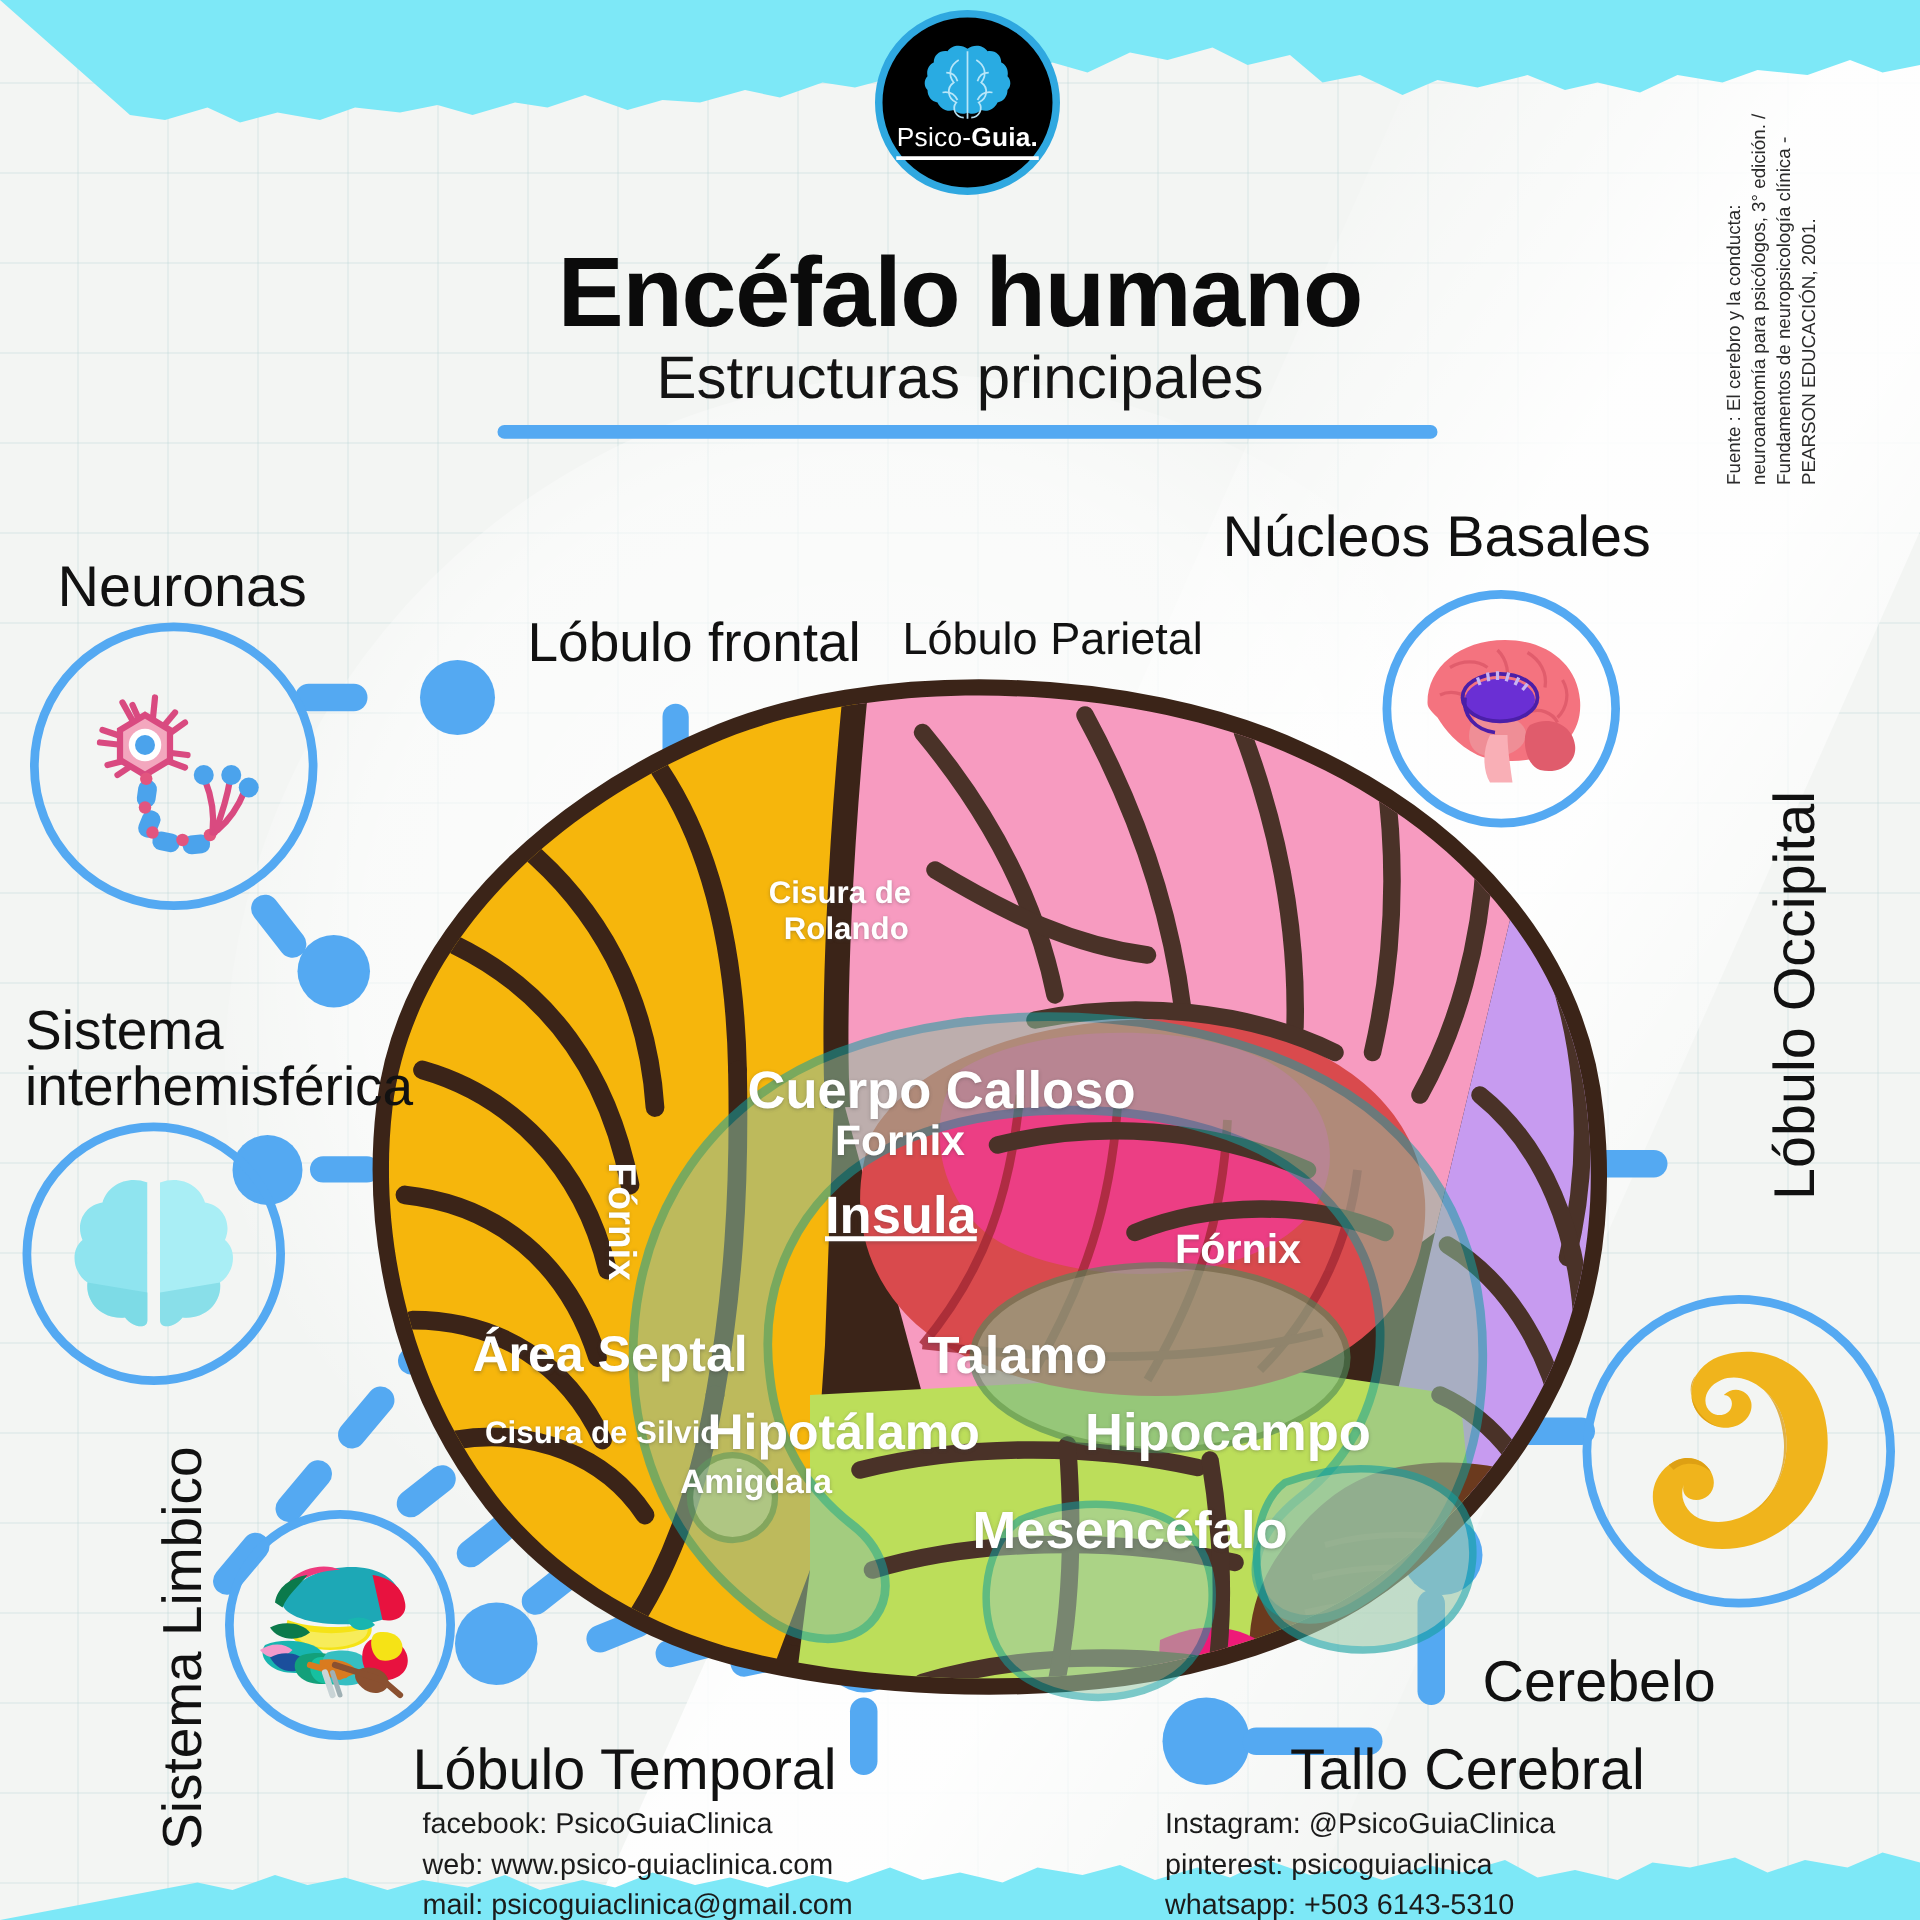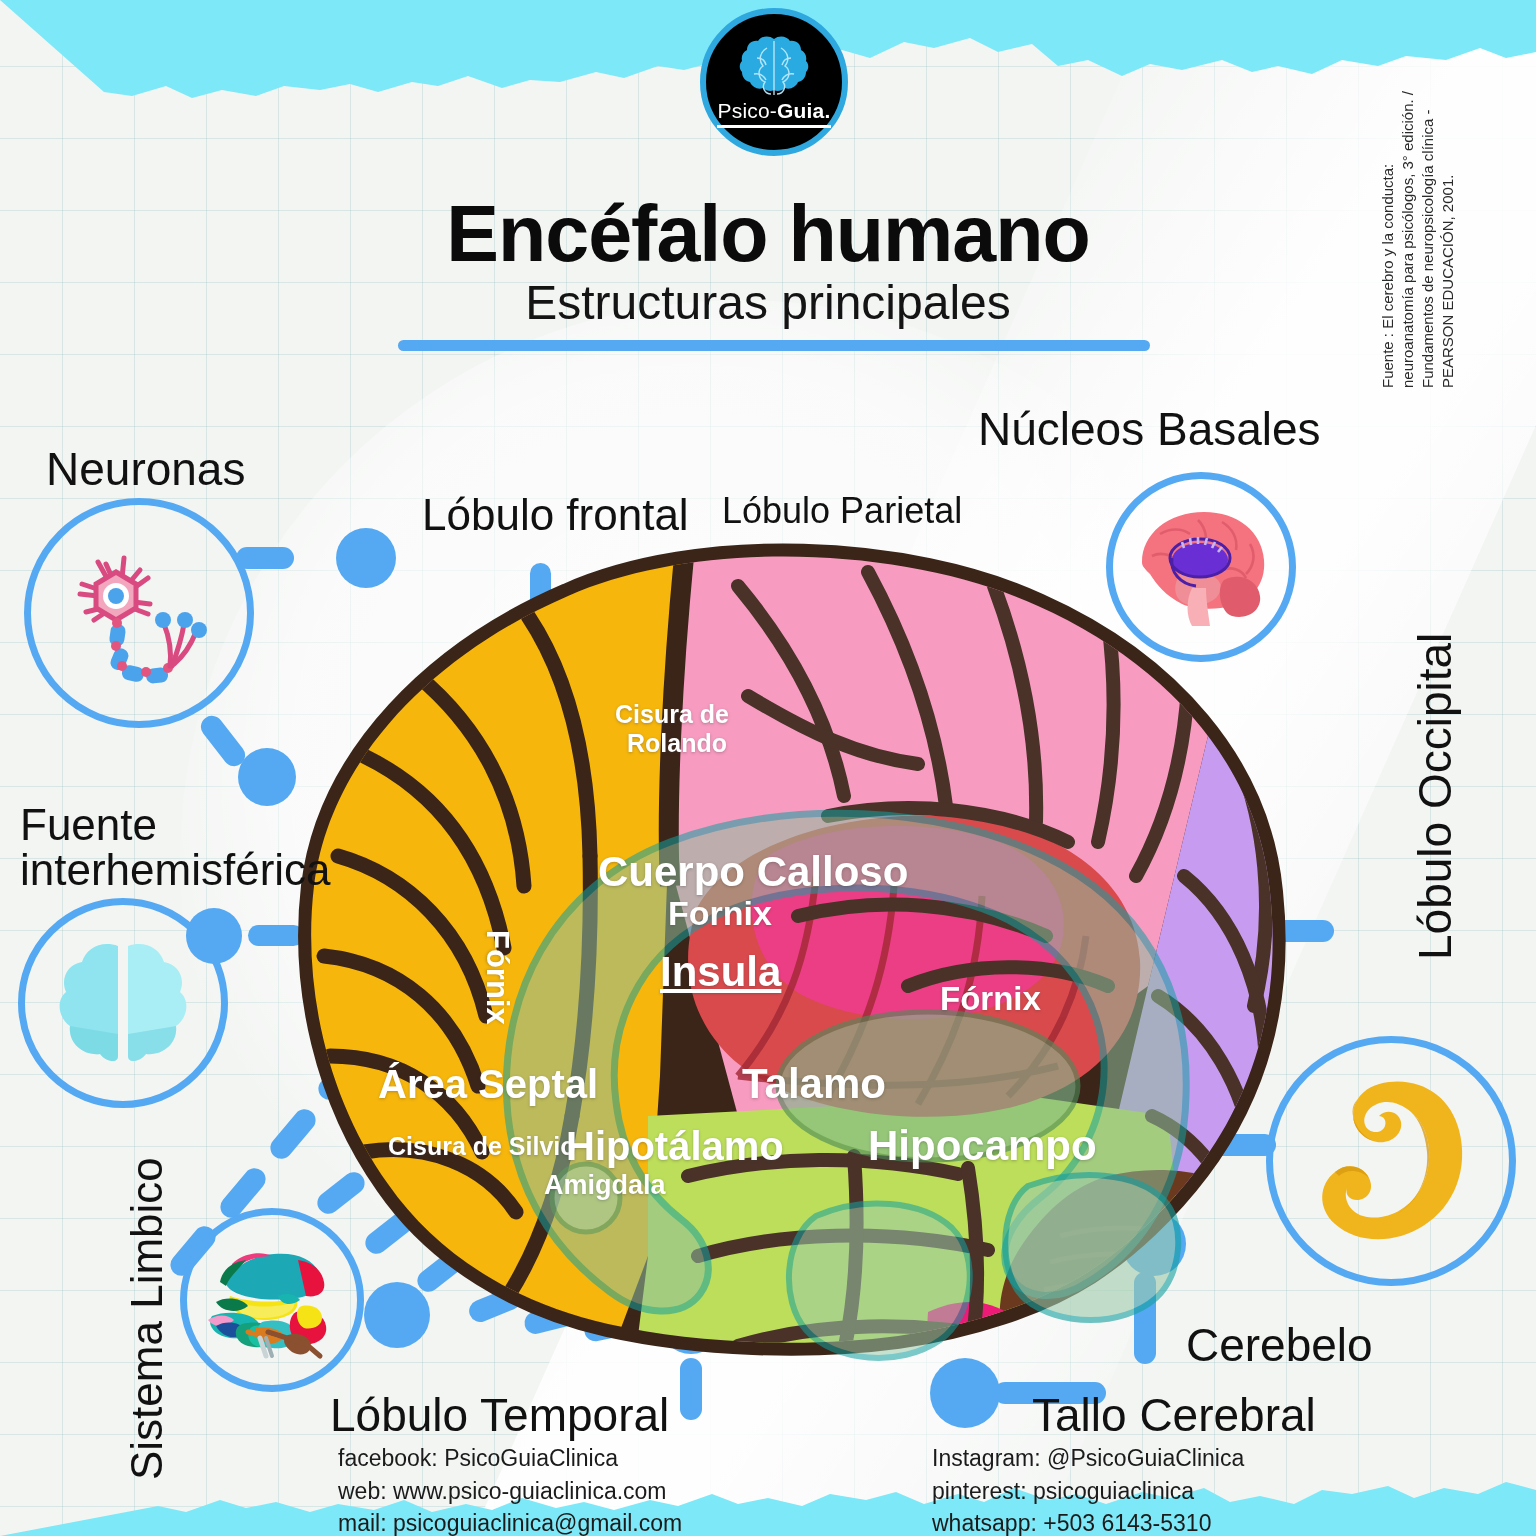--- a/index.html
+++ b/index.html
@@ -466,21 +466,21 @@
           <path d="M108,40 C128,56 132,90 118,116 C112,128 104,136 94,142 C114,130 126,106 124,80 C122,60 116,48 108,40 Z"></path>
           <path d="M54,28 C44,46 54,66 74,70 C66,68 58,62 54,54 C48,44 48,34 54,28 Z"></path>
           <path d="M32,100 C44,90 60,94 66,106 C58,98 44,96 36,104 Z"></path>
         </g>
       </svg>
     </span>
   </div>
 
   <div class="lbl" style="left:46px;top:442px;font-size:46px;">Neuronas</div>
 
-  <div class="lbl" style="left:20px;top:800px;font-size:44px;">Fuente</div>
+  <div class="lbl" style="left:20px;top:800px;font-size:44px;">Sistema</div>
   <div class="lbl" style="left:20px;top:845px;font-size:44px;">interhemisférica</div>
 
   <div class="lbl rot" style="left:122px;top:1480px;transform:rotate(-90deg);font-size:44px;">Sistema Limbico</div>
 
   <div class="lbl" style="left:422px;top:490px;font-size:44px;">Lóbulo frontal</div>
   <div class="lbl" style="left:722px;top:490px;font-size:36px;">Lóbulo Parietal</div>
   <div class="lbl" style="left:978px;top:402px;font-size:46px;">Núcleos Basales</div>
 
   <div class="lbl rot" style="left:1408px;top:960px;transform:rotate(-90deg);font-size:46px;">Lóbulo Occipital</div>
 
@@ -499,20 +499,21 @@
   <div class="blbl" style="left:660px;top:948px;font-size:42px;text-decoration:underline;">Insula</div>
   <div class="blbl" style="left:940px;top:980px;font-size:33px;">Fórnix</div>
 
   <div class="blbl" style="left:378px;top:1062px;font-size:40px;">Área Septal</div>
   <div class="blbl" style="left:742px;top:1060px;font-size:42px;">Talamo</div>
 
   <div class="blbl" style="left:388px;top:1132px;font-size:25px;">Cisura de Silvio</div>
   <div class="blbl" style="left:566px;top:1124px;font-size:40px;">Hipotálamo</div>
   <div class="blbl" style="left:868px;top:1122px;font-size:42px;">Hipocampo</div>
   <div class="blbl" style="left:544px;top:1170px;font-size:27px;">Amigdala</div>
+  <div class="blbl" style="left:778px;top:1200px;font-size:42px;">Mesencéfalo</div>
 
   <div class="contact" style="left:338px;top:1442px;">
     <div>facebook: PsicoGuiaClinica</div>
     <div>web: www.psico-guiaclinica.com</div>
     <div>mail: psicoguiaclinica@gmail.com</div>
   </div>
   <div class="contact" style="left:932px;top:1442px;">
     <div>Instagram: @PsicoGuiaClinica</div>
     <div>pinterest: psicoguiaclinica</div>
     <div>whatsapp: +503 6143-5310</div>

